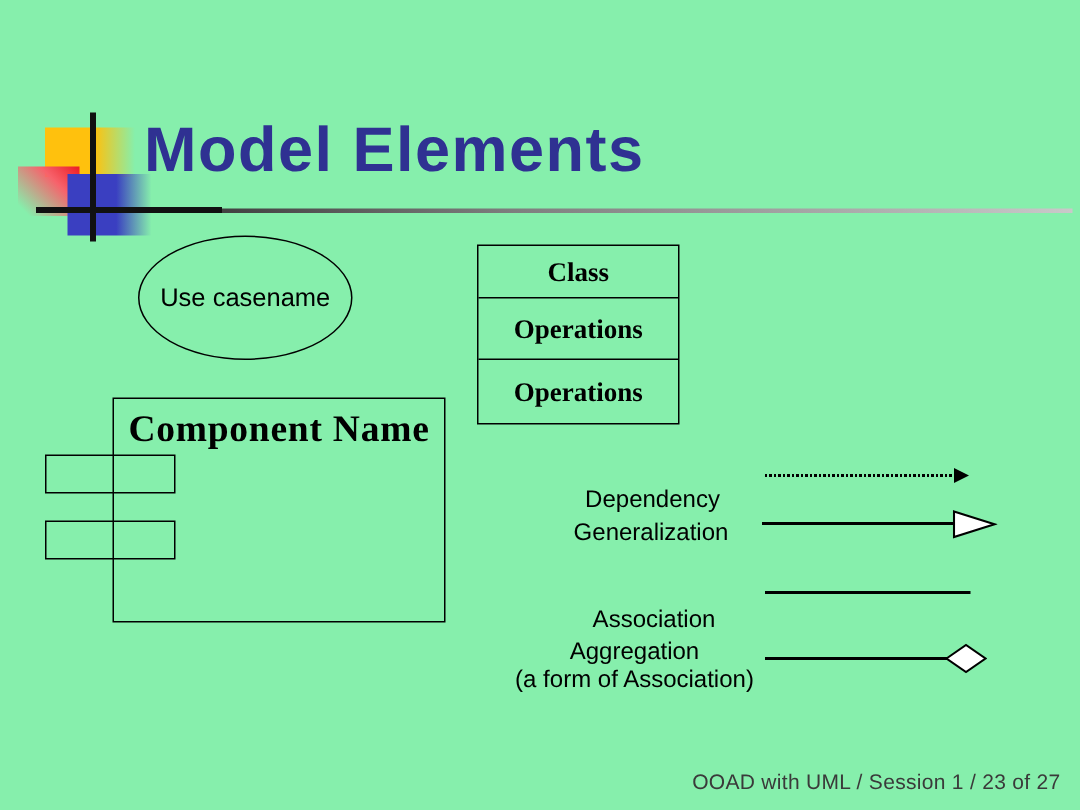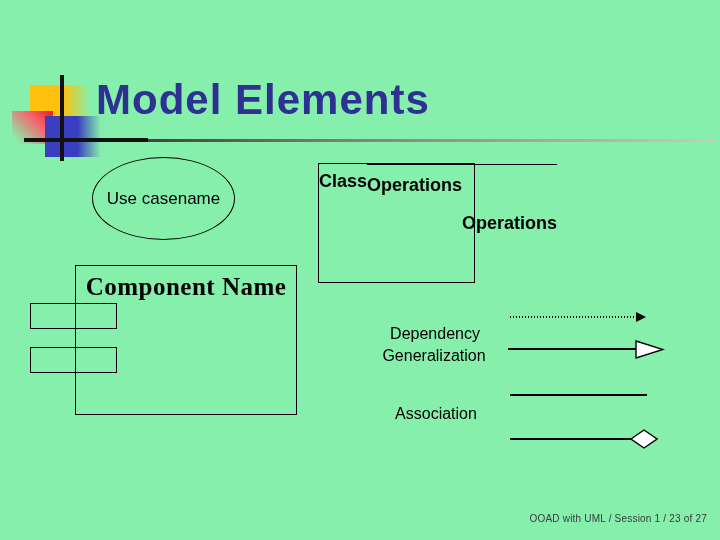--- a/index.html
+++ b/index.html
@@ -19,23 +19,23 @@
   .logo-hline{position:absolute;left:24px;top:138px;width:124px;height:4px;background:#111;}
   .logo-vline{position:absolute;left:60px;top:75px;width:4px;height:86px;background:#111;}
   
   .title{position:absolute;left:96px;top:76px;font-size:42px;font-weight:700;
     letter-spacing:1px;color:#2f3192;white-space:nowrap;}
   
   .usecase{position:absolute;left:92px;top:157px;width:141px;height:81px;
     border:1px solid #000;border-radius:50%;display:flex;flex-direction:row;
     align-items:center;justify-content:center;font-size:17px;line-height:21px;text-align:center;}
   
-  .classbox{position:absolute;left:318px;top:163px;width:157px;height:120px;
-    border:1.5px solid #000;box-sizing:border-box;display:flex;flex-direction:row;
-    font-family:Liberation Sans, sans-serif;font-weight:700;font-size:18px;}
+  .classbox{position:absolute;left:318px;top:163px;width:135px;height:120px;
+    border:1.5px solid #000;box-sizing:border-box;display:flex;flex-direction:column;
+    font-family:Liberation Serif, serif;font-weight:700;font-size:18px;}
   .classbox .compartment{display:flex;align-items:center;justify-content:center;box-sizing:border-box;}
   .classbox .c0{height:34px;}
   .classbox .c1{height:41px;border-top:1.5px solid #000;}
   .classbox .c2{flex:1;border-top:1.5px solid #000;}
   
   .component-rect{position:absolute;left:75px;top:265px;width:222px;height:150px;
     border:1.5px solid #000;box-sizing:border-box;text-align:center;padding-top:7px;
     font-family:"Liberation Serif",serif;font-weight:700;font-size:25px;letter-spacing:.5px;}
   .component-tab{position:absolute;left:30px;width:87px;height:26px;
     border:1.5px solid #000;box-sizing:border-box;background:transparent;}
@@ -44,21 +44,21 @@
   .rel-label{position:absolute;font-size:16px;text-align:center;white-space:nowrap;margin-top:18px;}
   .line{position:absolute;height:2px;background:#000;}
   .dotted-line{position:absolute;height:2px;
     background-image:repeating-linear-gradient(to right,#000 0 1.5px,transparent 1.5px 3px);}
   .dep-arrowhead{position:absolute;width:0;height:0;
     border-left:10px solid #000;border-top:5px solid transparent;border-bottom:5px solid transparent;}
   .glyph{position:absolute;}
   .agg-block{position:absolute;left:327px;top:425px;width:192px;text-align:center;
     font-size:16px;line-height:19px;}
   
-  .footer{position:absolute;right:13px;top:513px;font-size:10px;color:#3a3a3a;
+  .footer{position:absolute;right:13px;top:513px;font-size:14px;color:#3a3a3a;
     letter-spacing:.2px;white-space:nowrap;}
 </style>
 </head>
 <body>
 
 <div class="slide">
 
   <div class="rule-gradient"></div>
   <div class="logo-yellow"></div>
   <div class="logo-red"></div>
@@ -91,20 +91,24 @@
 
   <div class="rel-label" style="left:364px;top:329px;width:140px;">Generalization</div>
   <div class="line" style="left:508px;top:348px;width:129px;"></div>
   <svg class="glyph" style="left:635px;top:339px;" width="30" height="21">
     <polygon points="1,2 28,10.5 1,19" fill="#ffffff" stroke="#000000" stroke-width="1.4"></polygon>
   </svg>
 
   <div class="rel-label" style="left:366px;top:387px;width:140px;">Association</div>
   <div class="line" style="left:510px;top:394px;width:137px;"></div>
 
+  <div class="agg-block">
+    <div>Aggregation</div>
+    <div>(a form of Association)</div>
+  </div>
   <div class="line" style="left:510px;top:438px;width:122px;"></div>
   <svg class="glyph" style="left:630px;top:429px;" width="28" height="20">
     <polygon points="1,10 14,1 27,10 14,19" fill="#ffffff" stroke="#000000" stroke-width="1.4"></polygon>
   </svg>
 
   <div class="footer">OOAD with UML / Session 1 / 23 of 27</div>
 
 </div>
 
 </body></html>

